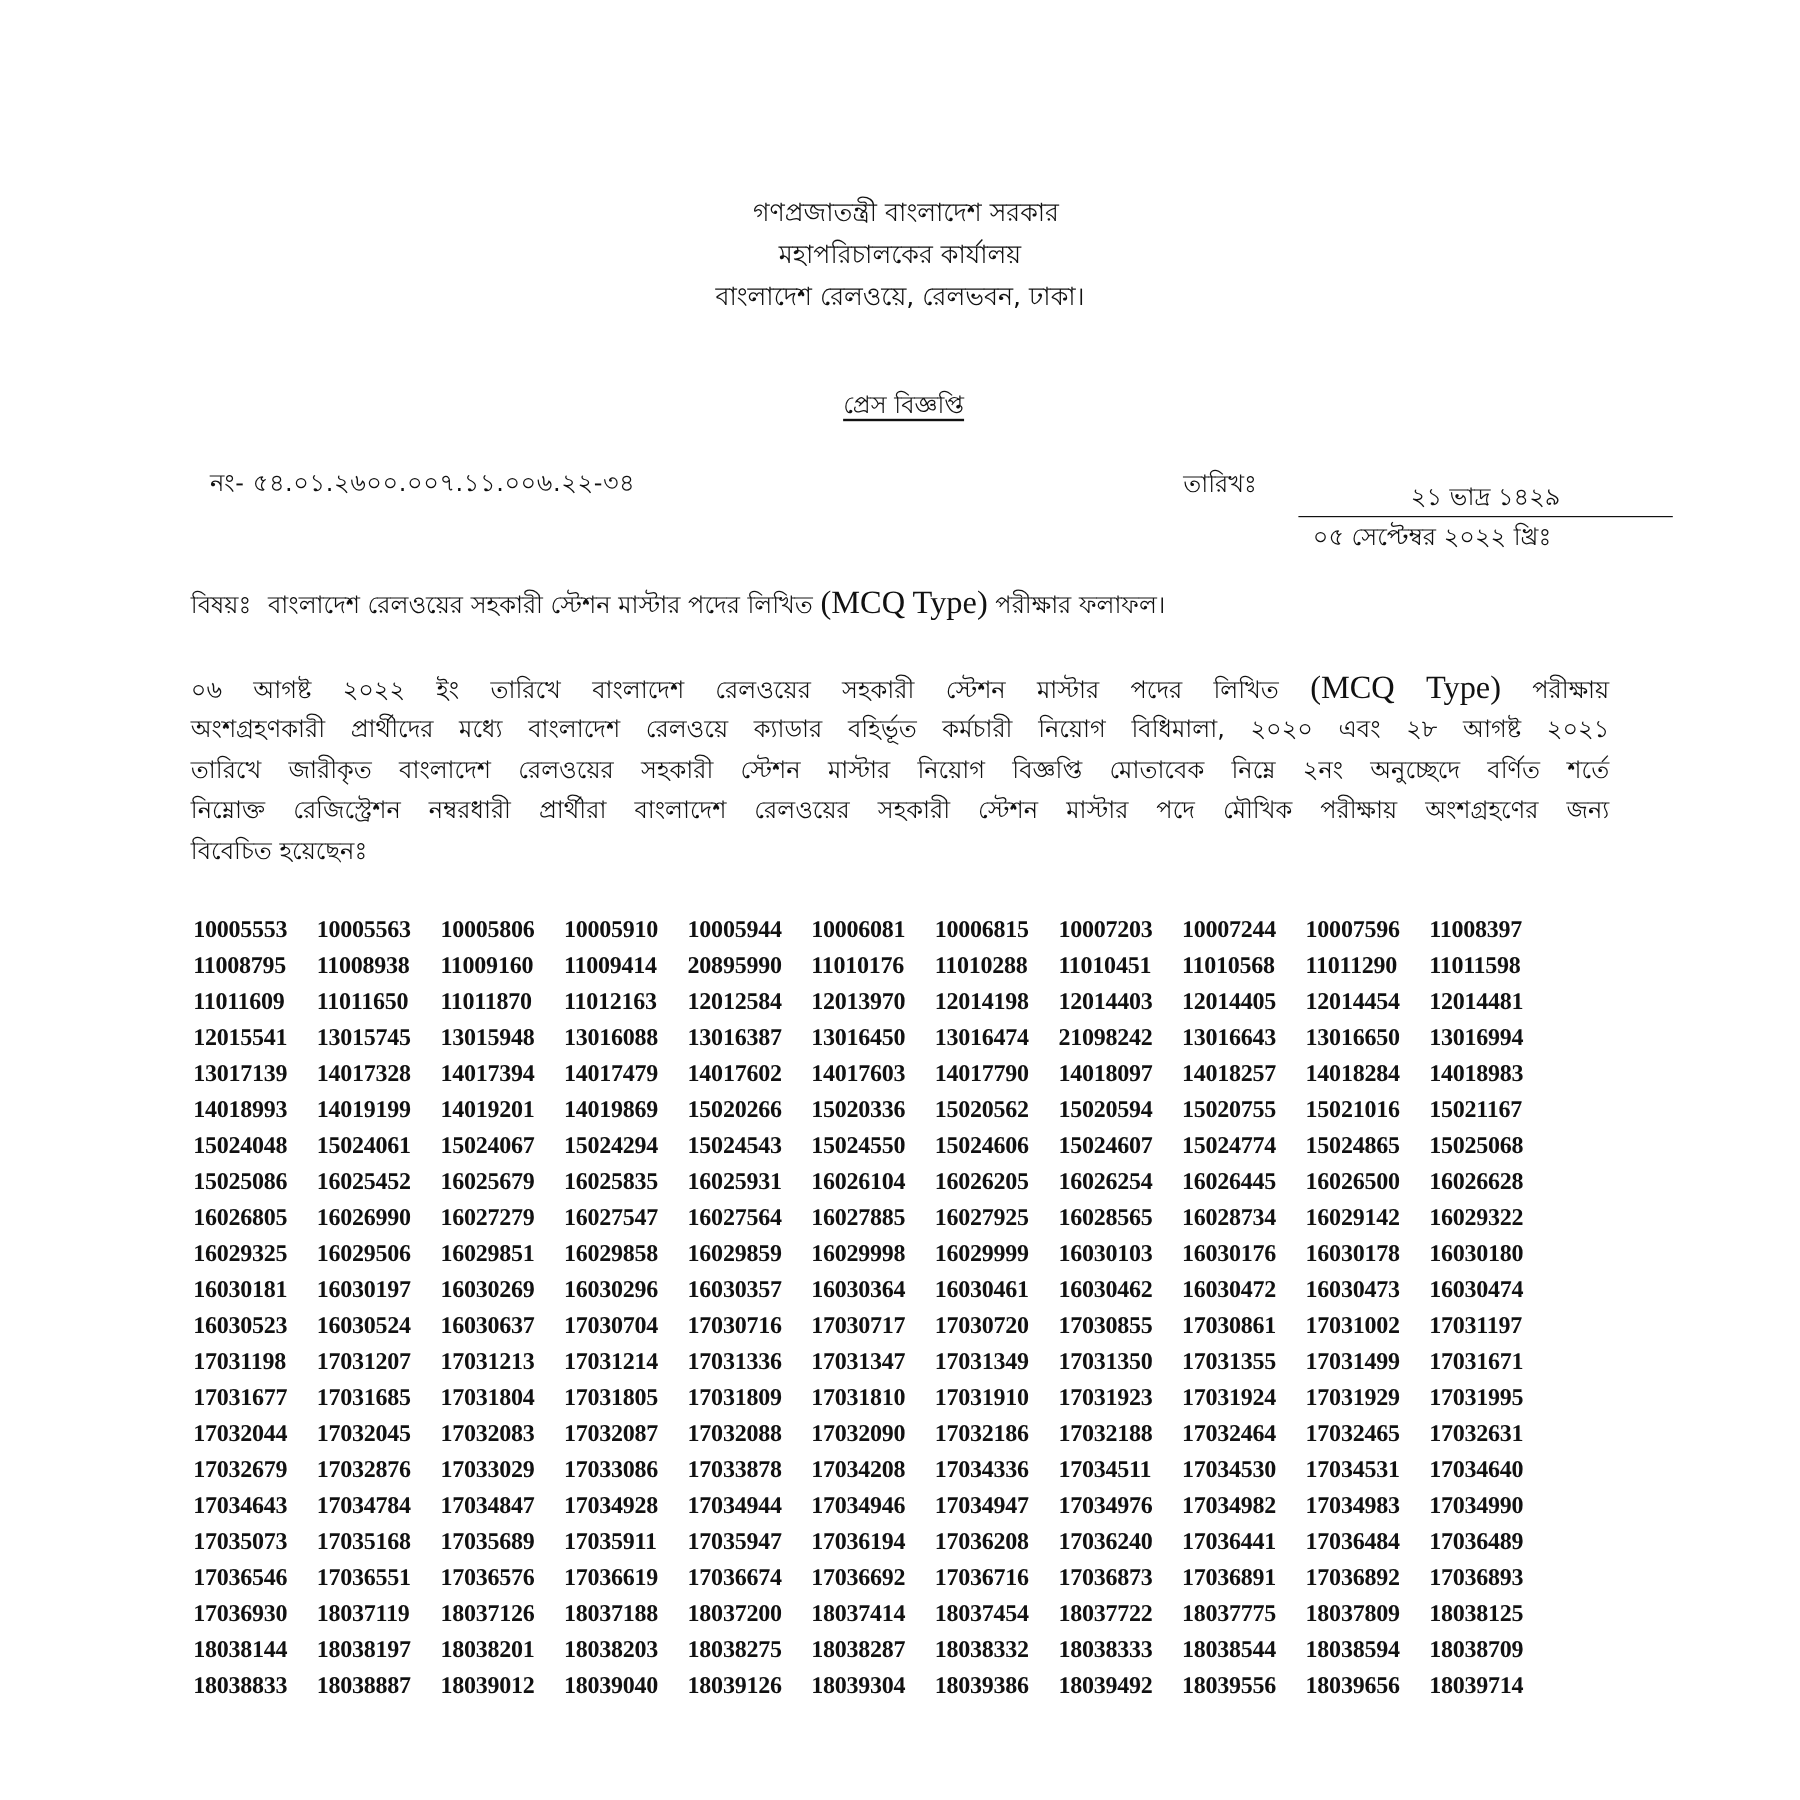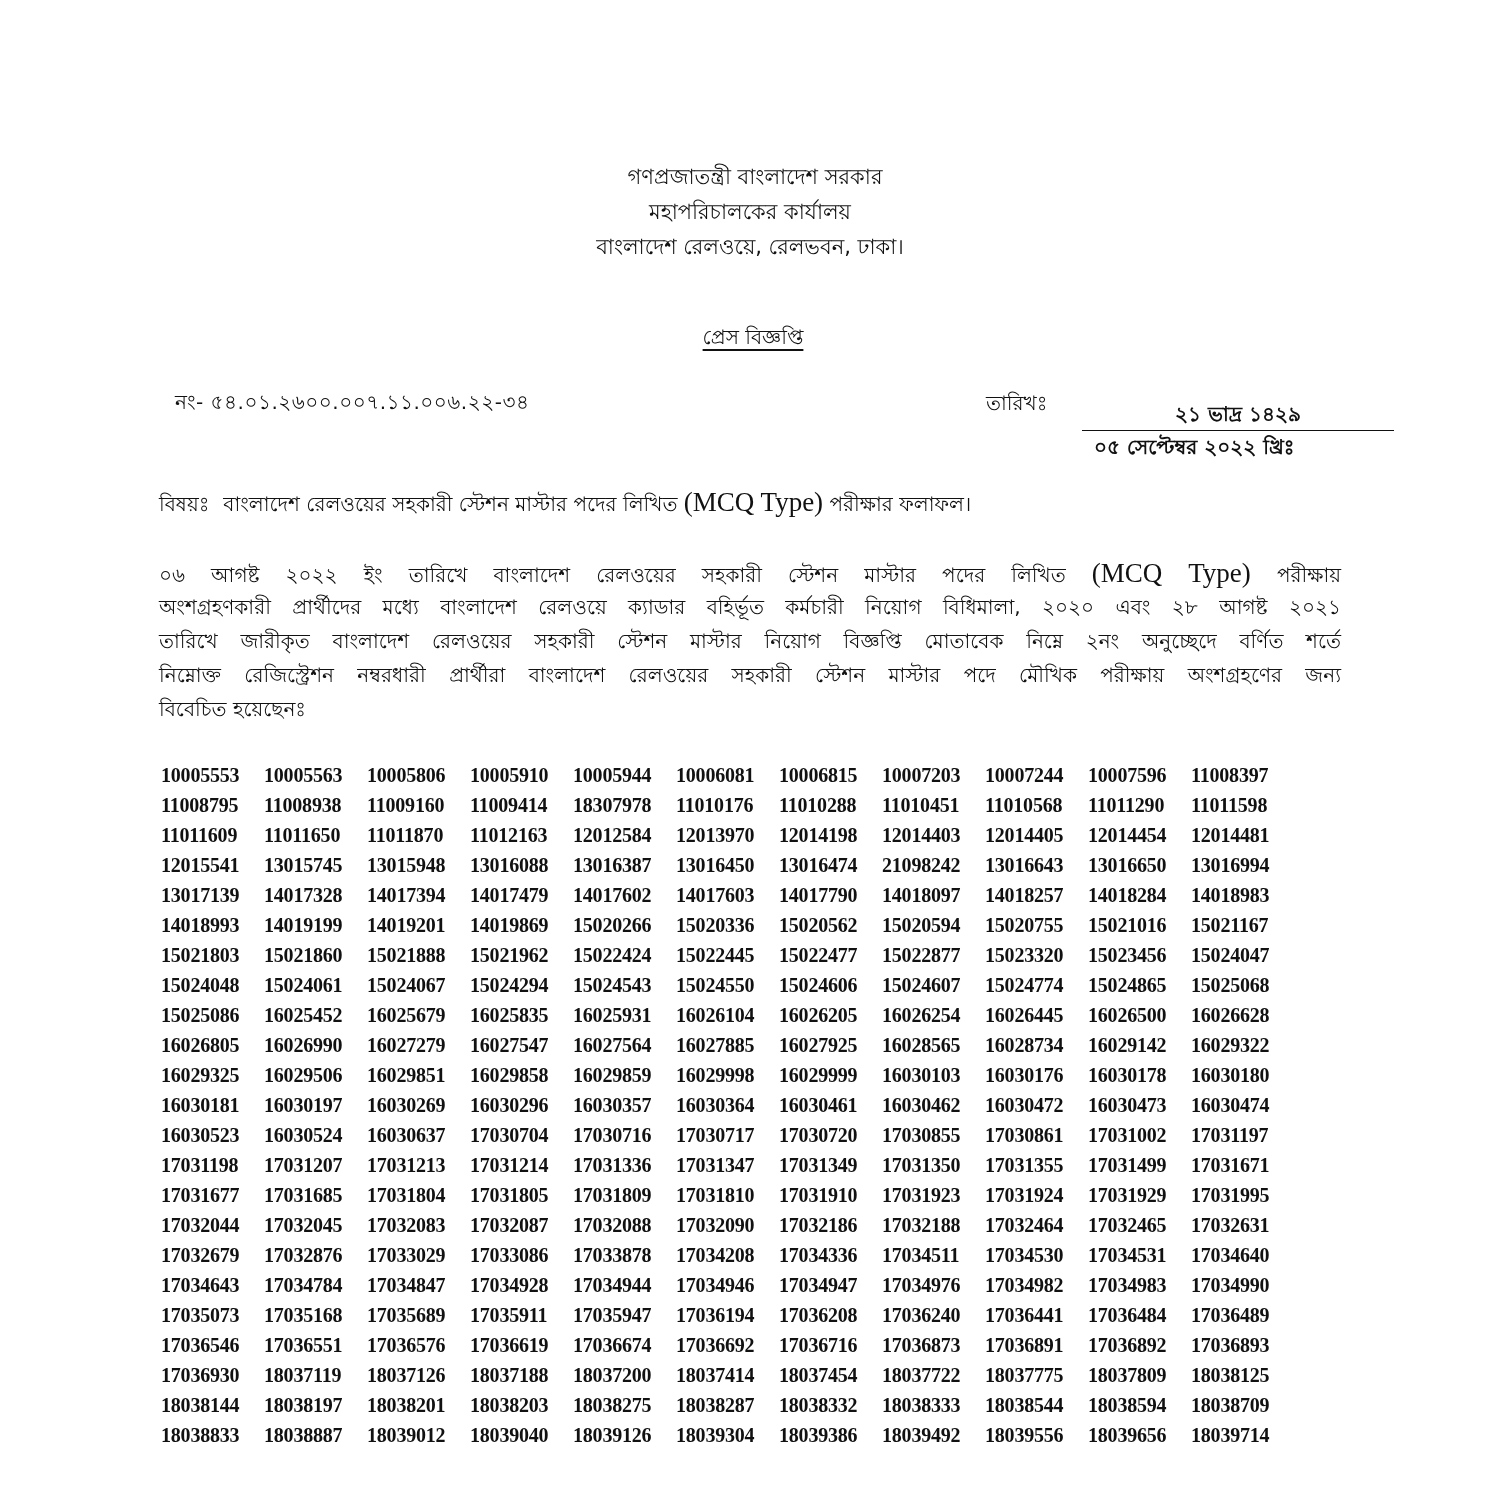--- a/index.html
+++ b/index.html
@@ -61,21 +61,20 @@
     position: absolute;
     left: 986px;
     top: 388px;
     font-size: 20px;
   }
   .date-block {
     position: absolute;
     left: 1082px;
     top: 398px;
     width: 312px;
-    font-weight: bold;
   }
   .date-bangla {
     text-align: center;
     font-size: 20px;
     height: 32px;
     line-height: 32px;
     border-bottom: 1.5px solid #111;
   }
   .date-greg {
     font-size: 20px;
@@ -181,21 +180,21 @@
       <span class="num-cell">10007203</span>
       <span class="num-cell">10007244</span>
       <span class="num-cell">10007596</span>
       <span class="num-cell">11008397</span>
     </div>
     <div class="num-row">
       <span class="num-cell">11008795</span>
       <span class="num-cell">11008938</span>
       <span class="num-cell">11009160</span>
       <span class="num-cell">11009414</span>
-      <span class="num-cell">18307978</span>
+      <span class="num-cell">20895990</span>
       <span class="num-cell">11010176</span>
       <span class="num-cell">11010288</span>
       <span class="num-cell">11010451</span>
       <span class="num-cell">11010568</span>
       <span class="num-cell">11011290</span>
       <span class="num-cell">11011598</span>
     </div>
     <div class="num-row">
       <span class="num-cell">11011609</span>
       <span class="num-cell">11011650</span>
@@ -242,33 +241,20 @@
       <span class="num-cell">14019869</span>
       <span class="num-cell">15020266</span>
       <span class="num-cell">15020336</span>
       <span class="num-cell">15020562</span>
       <span class="num-cell">15020594</span>
       <span class="num-cell">15020755</span>
       <span class="num-cell">15021016</span>
       <span class="num-cell">15021167</span>
     </div>
     <div class="num-row">
-      <span class="num-cell">15021803</span>
-      <span class="num-cell">15021860</span>
-      <span class="num-cell">15021888</span>
-      <span class="num-cell">15021962</span>
-      <span class="num-cell">15022424</span>
-      <span class="num-cell">15022445</span>
-      <span class="num-cell">15022477</span>
-      <span class="num-cell">15022877</span>
-      <span class="num-cell">15023320</span>
-      <span class="num-cell">15023456</span>
-      <span class="num-cell">15024047</span>
-    </div>
-    <div class="num-row">
       <span class="num-cell">15024048</span>
       <span class="num-cell">15024061</span>
       <span class="num-cell">15024067</span>
       <span class="num-cell">15024294</span>
       <span class="num-cell">15024543</span>
       <span class="num-cell">15024550</span>
       <span class="num-cell">15024606</span>
       <span class="num-cell">15024607</span>
       <span class="num-cell">15024774</span>
       <span class="num-cell">15024865</span>

